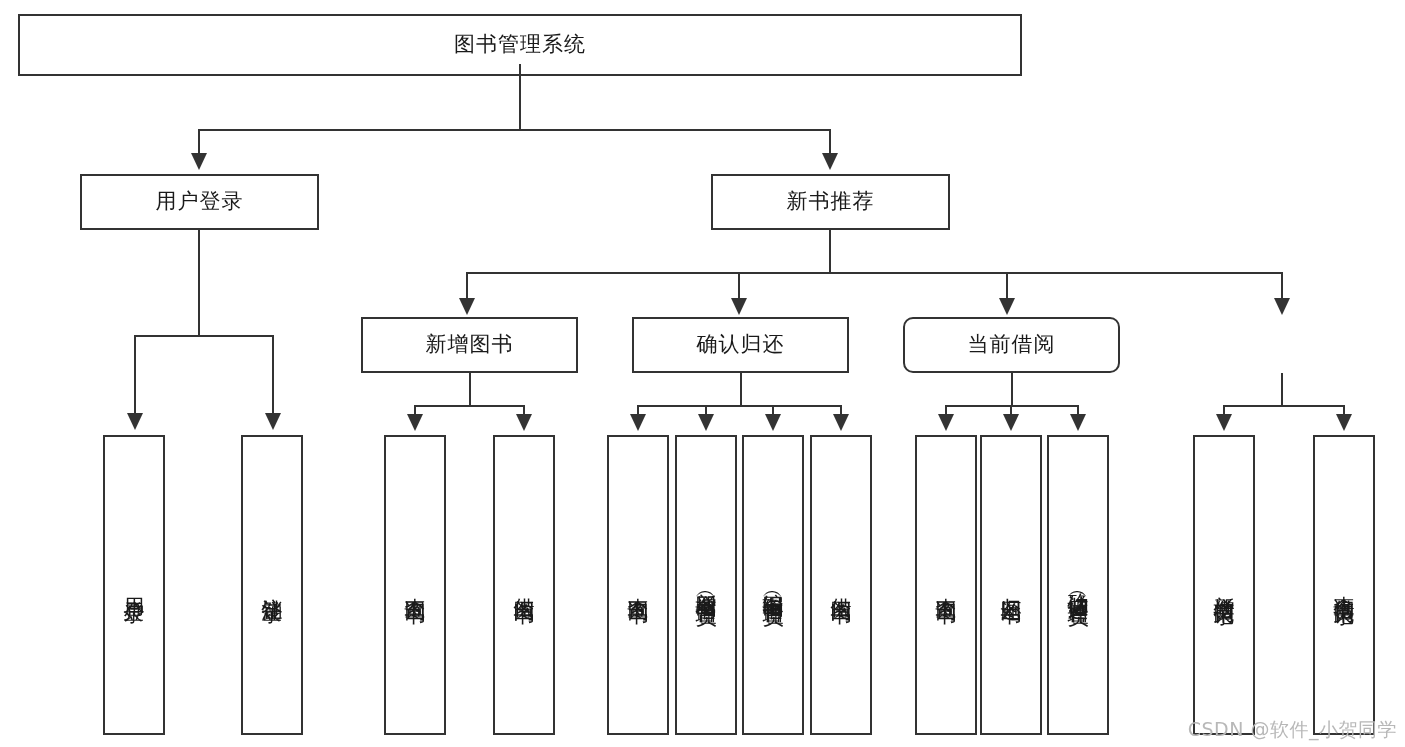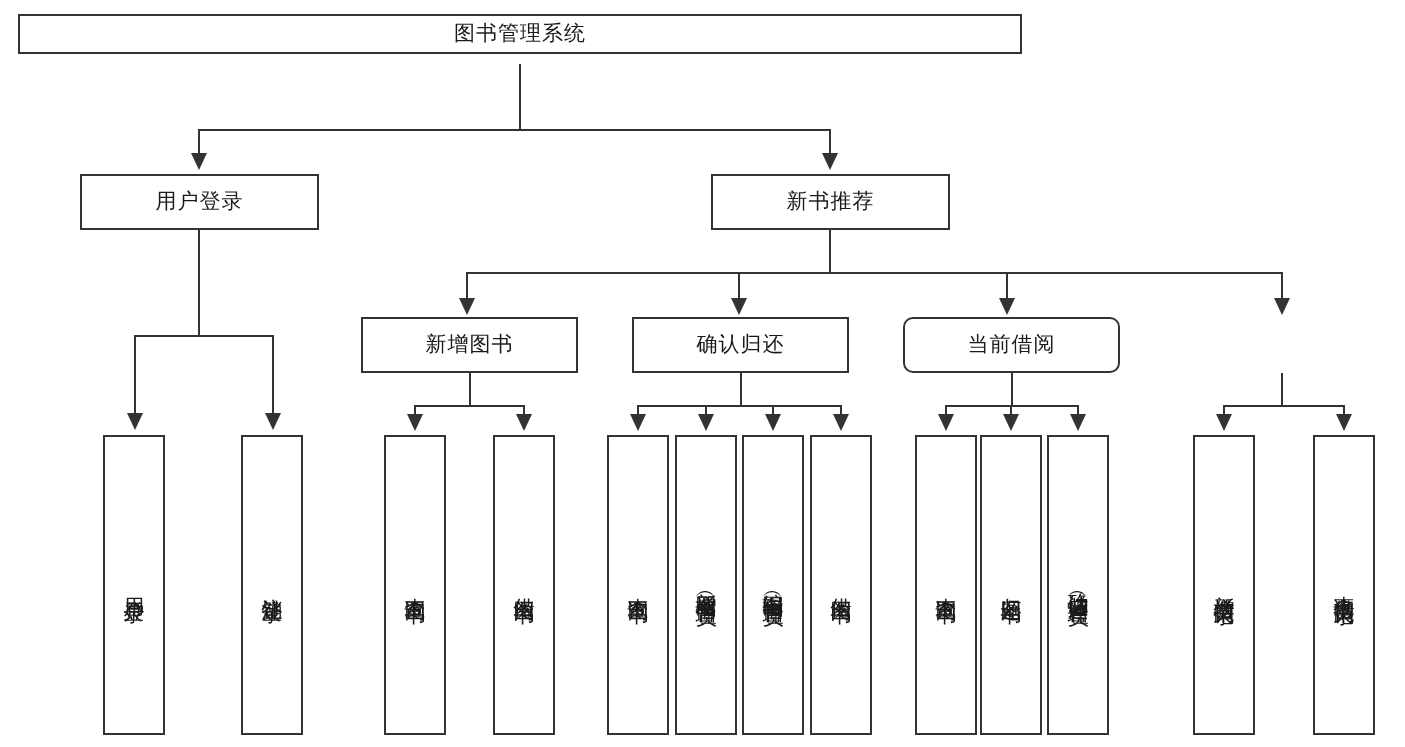--- a/index.html
+++ b/index.html
@@ -65,21 +65,21 @@
     color: #b8b8b8;
     white-space: nowrap;
     letter-spacing: 0.5px;
   }
 </style>
 </head>
 <body>
 
 <div id="page">
 
-  <div class="node horiz" style="left:18px; top:14px; width:1004px; height:40px;">
+  <div class="node horiz" style="left:18px; top:14px; width:1004px; height:62px;">
     <span class="lbl">图书管理系统</span>
   </div>
 
   <div class="edge v" style="left:519px; top:64px; height:66px;"></div>
   <div class="edge h" style="left:198px; top:129px; width:633px;"></div>
   <div class="edge v" style="left:198px; top:129px; height:26px;"></div>
   <div class="edge v" style="left:829px; top:129px; height:26px;"></div>
   <div class="arrow" style="left:191px; top:153px;"></div>
   <div class="arrow" style="left:822px; top:153px;"></div>
 
@@ -189,14 +189,15 @@
     <span class="lbl">确认归还（管理员）</span>
   </div>
 
   <div class="node vert" style="left:1193px; top:435px; width:62px; height:300px;">
     <span class="lbl">新增借阅记录</span>
   </div>
   <div class="node vert" style="left:1313px; top:435px; width:62px; height:300px;">
     <span class="lbl">查询借阅记录</span>
   </div>
 
+  <div id="watermark">CSDN @软件_小贺同学</div>
 
 </div>
 
 </body></html>

